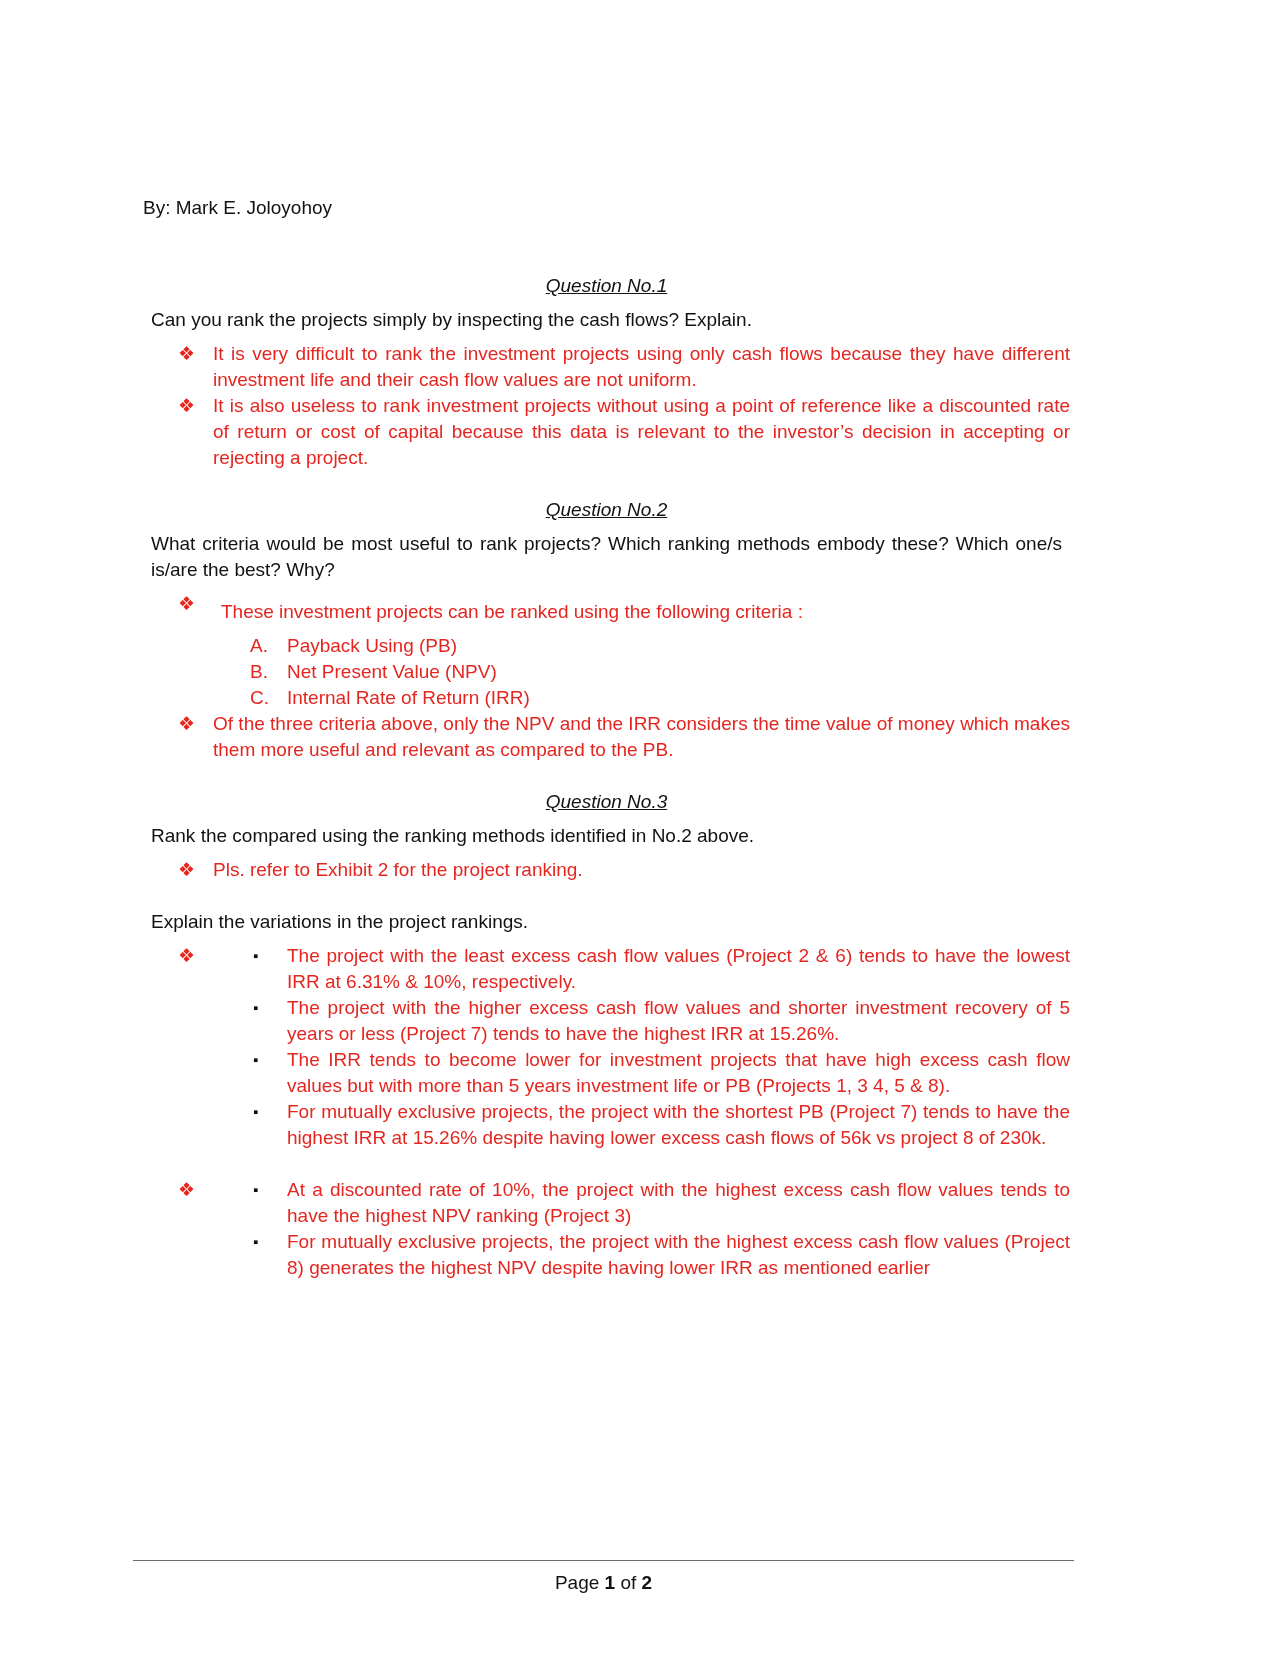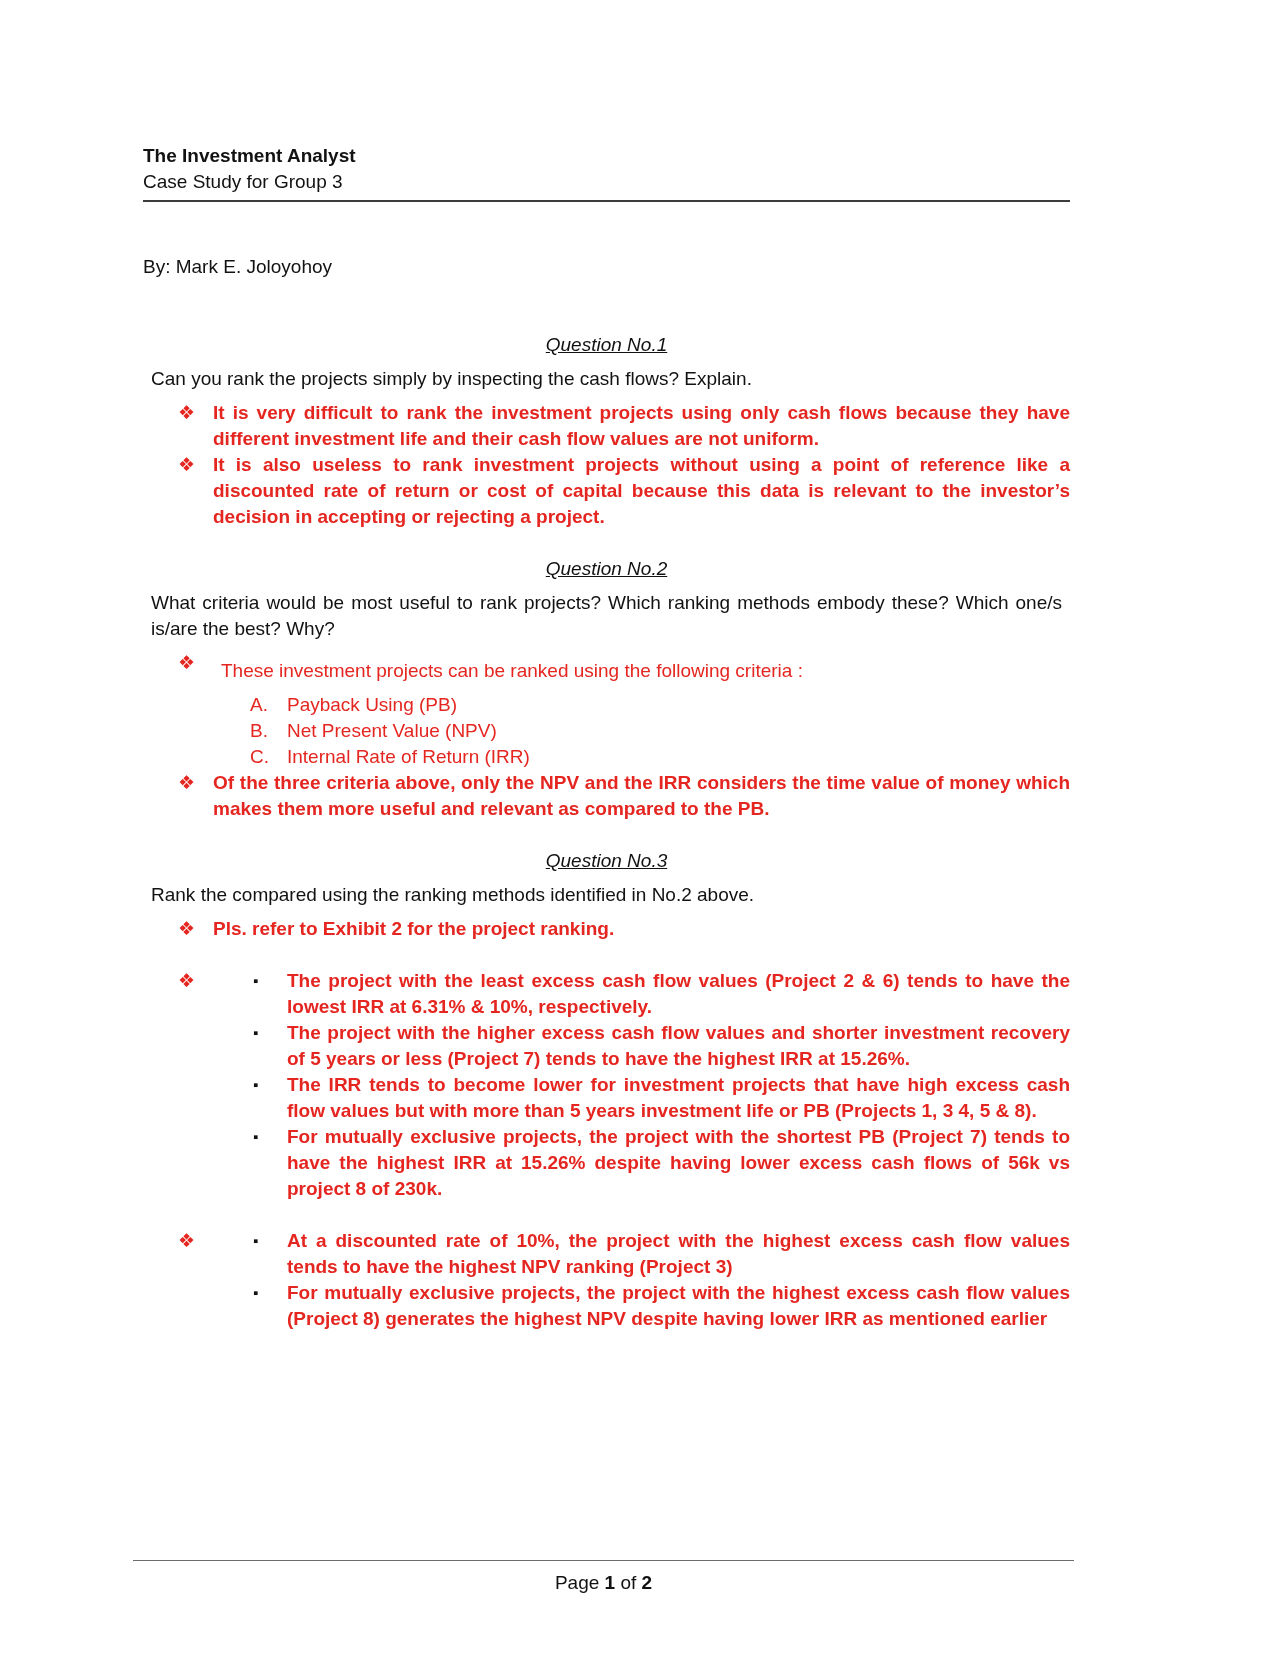--- a/index.html
+++ b/index.html
@@ -20,43 +20,39 @@
   .gap-large { margin-top:52px; }
   .gap-section { margin-top:26px; }
   .q-heading {
     margin:0; font-size:19px; font-weight:normal; font-style:italic;
     text-decoration:underline; line-height:26px;text-align:center;
   }
   .para { margin:8px; text-align:justify; }
   .red { color:var(--red); }
   .bullet { display:flex; align-items:flex-start; }
   .glyph { flex:0 0 35px; margin-left:35px; color:var(--red); }
-  .bullet-text { flex:1; min-width:0; margin:0; text-align:justify;font-weight:bold; }
+  .bullet-text { flex:1; min-width:0; margin:0; text-align:justify; }
   .bullet-body { flex:1; min-width:0; }
   .lettered { list-style:none; margin:0; padding:0; }
   .letter-item { display:flex; }
   .letter-marker { flex:0 0 37px; margin-left:37px; }
   .sub-bullet { display:flex; align-items:flex-start; }
   .sub-glyph { flex:0 0 34px; margin-left:40px; color:#111; font-size:15px; line-height:26px; }
   .gap-para { margin-top:26px; }
   .doc-footer {
     position:absolute; left:133px; right:206px; top:1560px;
     border-top:1px solid #6b6b6b; padding-top:9px; text-align:center; line-height:26px;
   }
   .doc-footer b { font-weight:bold; }
 </style>
 </head>
 <body>
 
 <div class="page">
 
-  <header class="doc-header">
-    <h1 class="doc-title">The Investment Analyst</h1>
-    <div class="doc-subtitle">Case Study for Group 3</div>
-  </header>
 
   <p class="byline">By: Mark E. Joloyohoy</p>
 
   <section class="gap-large">
     <h2 class="q-heading">Question No.1</h2>
     <p class="para">Can you rank the projects simply by inspecting the cash flows? Explain.</p>
     <div class="bullet">
       <span class="glyph">❖</span>
       <p class="bullet-text red">It is very difficult to rank the investment projects using only cash flows because they have different investment life and their cash flow values are not uniform.</p>
     </div>
@@ -98,20 +94,21 @@
   <section class="gap-section">
     <h2 class="q-heading">Question No.3</h2>
     <p class="para">Rank the compared using the ranking methods identified in No.2 above.</p>
     <div class="bullet">
       <span class="glyph">❖</span>
       <p class="bullet-text red">Pls. refer to Exhibit 2 for the project ranking.</p>
     </div>
   </section>
 
   <section class="gap-section">
+    <p class="para">Explain the variations in the project rankings.</p>
 
     <div class="bullet">
       <span class="glyph">❖</span>
       <div class="bullet-body">
         <div class="sub-bullet">
           <span class="sub-glyph">▪</span>
           <p class="bullet-text red">The project with the least excess cash flow values (Project 2 &amp; 6) tends to have the lowest IRR at 6.31% &amp; 10%, respectively.</p>
         </div>
         <div class="sub-bullet">
           <span class="sub-glyph">▪</span>

